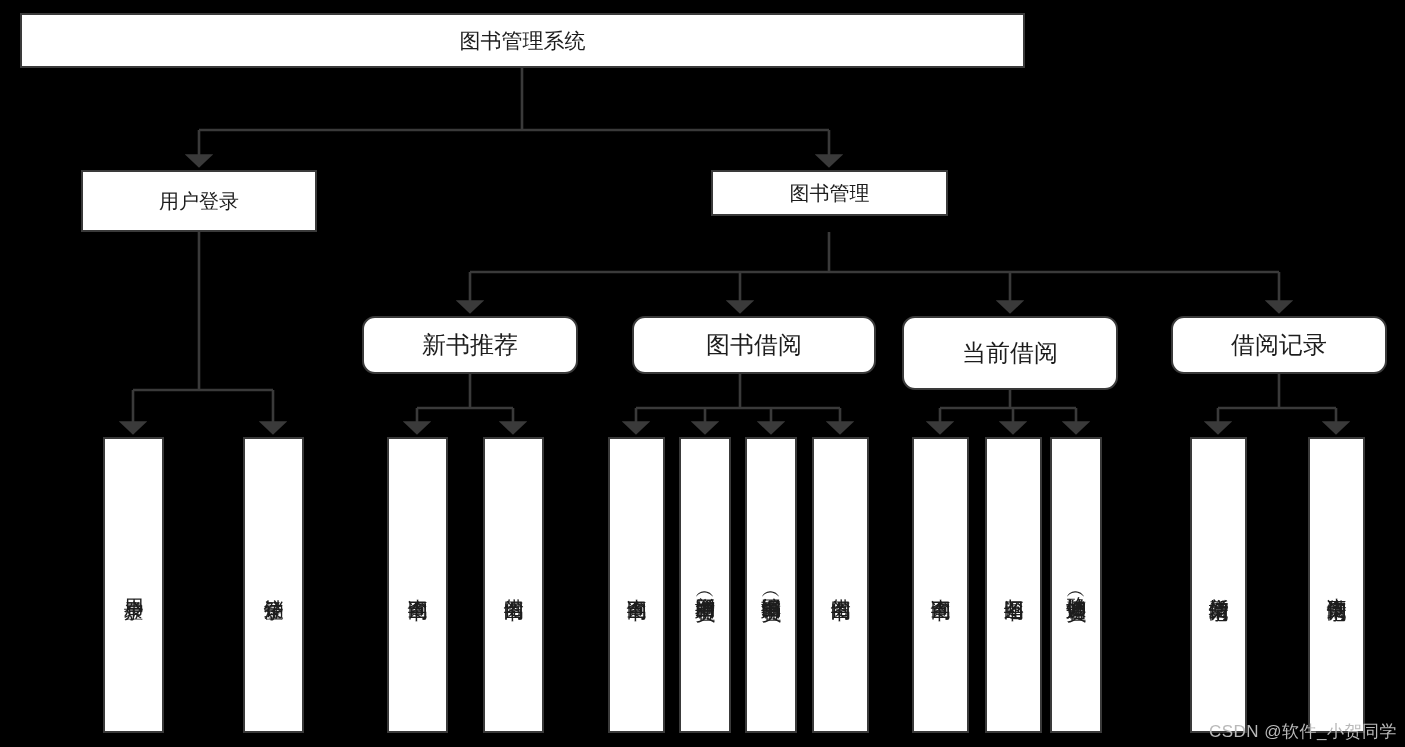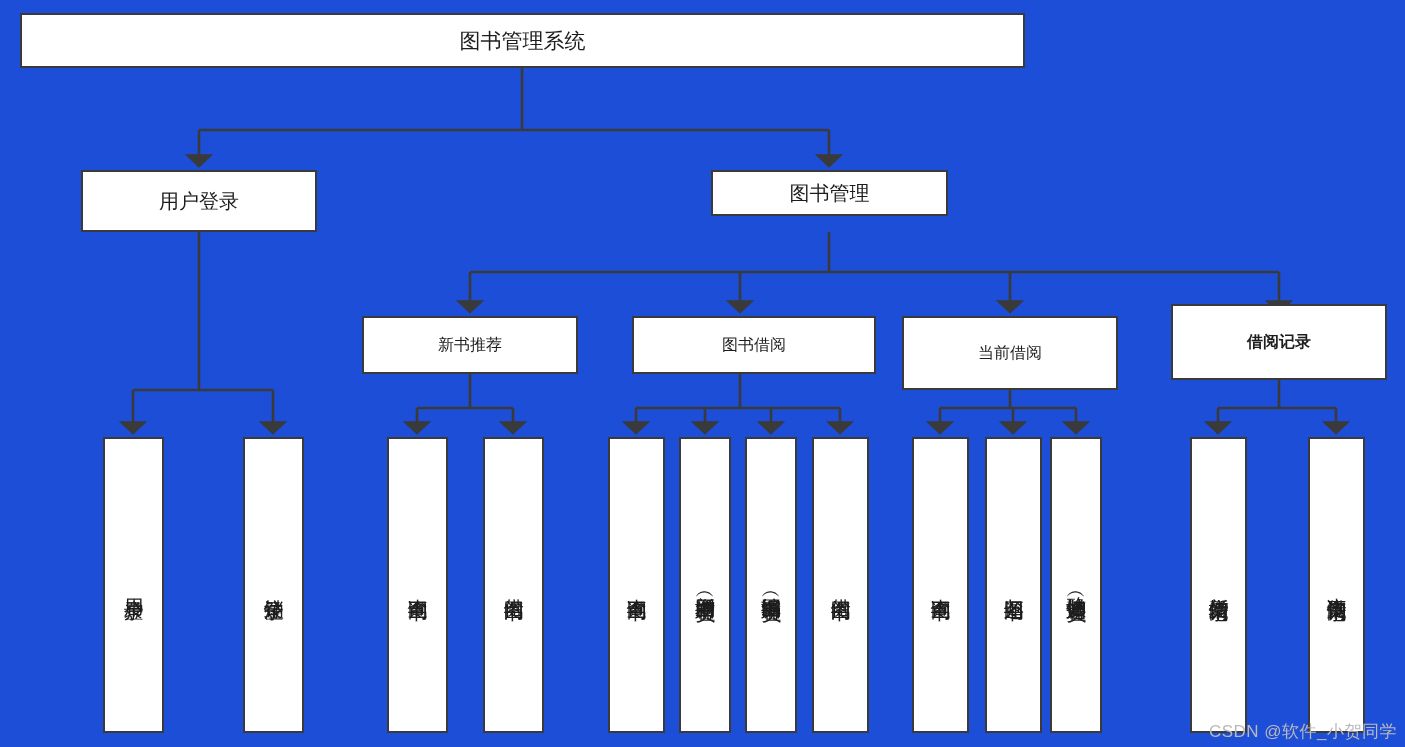--- a/index.html
+++ b/index.html
@@ -1,24 +1,24 @@
 <!DOCTYPE html>
 <html><head>
 <meta charset="utf-8">
 <style>
   html,body{margin:0;padding:0;background:#ffffff;}
   body{width:1405px;height:747px;font-family:"Liberation Sans","DejaVu Sans",sans-serif;overflow:hidden;}
-  #stage{position:relative;width:1405px;height:747px;background:#1d4ed8;}
+  #stage{position:relative;width:1405px;height:747px;background:#000000;}
   svg#wires{position:absolute;left:0;top:0;width:1405px;height:747px;pointer-events:none;}
 
   .node{position:absolute;box-sizing:border-box;background:#ffffff;border:2.5px solid #3a3a3a;
         display:flex;align-items:center;justify-content:center;color:#1d1d1d;z-index:2;}
   .node.root{font-size:21px;}
   .node.l2{font-size:20px;}
-  .node.l3{font-size:16px;}
+  .node.l3{font-size:24px;border-radius:13px;}
   .leaf{position:absolute;box-sizing:border-box;background:#ffffff;border:2.5px solid #3a3a3a;
         display:flex;align-items:center;justify-content:center;z-index:2;}
   .leaf .vtext{writing-mode:vertical-rl;text-orientation:upright;font-size:20px;color:#1d1d1d;
         line-height:1.28;letter-spacing:1px;white-space:nowrap;}
   .watermark{position:absolute;right:8px;bottom:4px;font-size:17px;color:#b9b9b9;z-index:5;
         white-space:nowrap;letter-spacing:0.5px;}
 </style>
 </head>
 <body>
 
@@ -86,21 +86,21 @@
       </div>
       <div class="node l3" style="left: 362px; top: 316px; width: 216px; height: 58px;">
         <span>新书推荐</span>
       </div>
       <div class="node l3" style="left: 632px; top: 316px; width: 244px; height: 58px;">
         <span>图书借阅</span>
       </div>
       <div class="node l3" style="left: 902px; top: 316px; width: 216px; height: 74px;">
         <span>当前借阅</span>
       </div>
-      <div class="node l3" style="left: 1171px; top: 304px; width: 216px; height: 76px; font-weight: bold;">
+      <div class="node l3" style="left: 1171px; top: 316px; width: 216px; height: 58px;">
         <span>借阅记录</span>
       </div>
       <div class="leaf" style="left: 103px; top: 437px; width: 61px; height: 296px;">
         <span class="vtext">用户登录</span>
       </div>
       <div class="leaf" style="left: 243px; top: 437px; width: 61px; height: 296px;">
         <span class="vtext">注销登录</span>
       </div>
       <div class="leaf" style="left: 387px; top: 437px; width: 61px; height: 296px;">
         <span class="vtext">查询图书</span>

